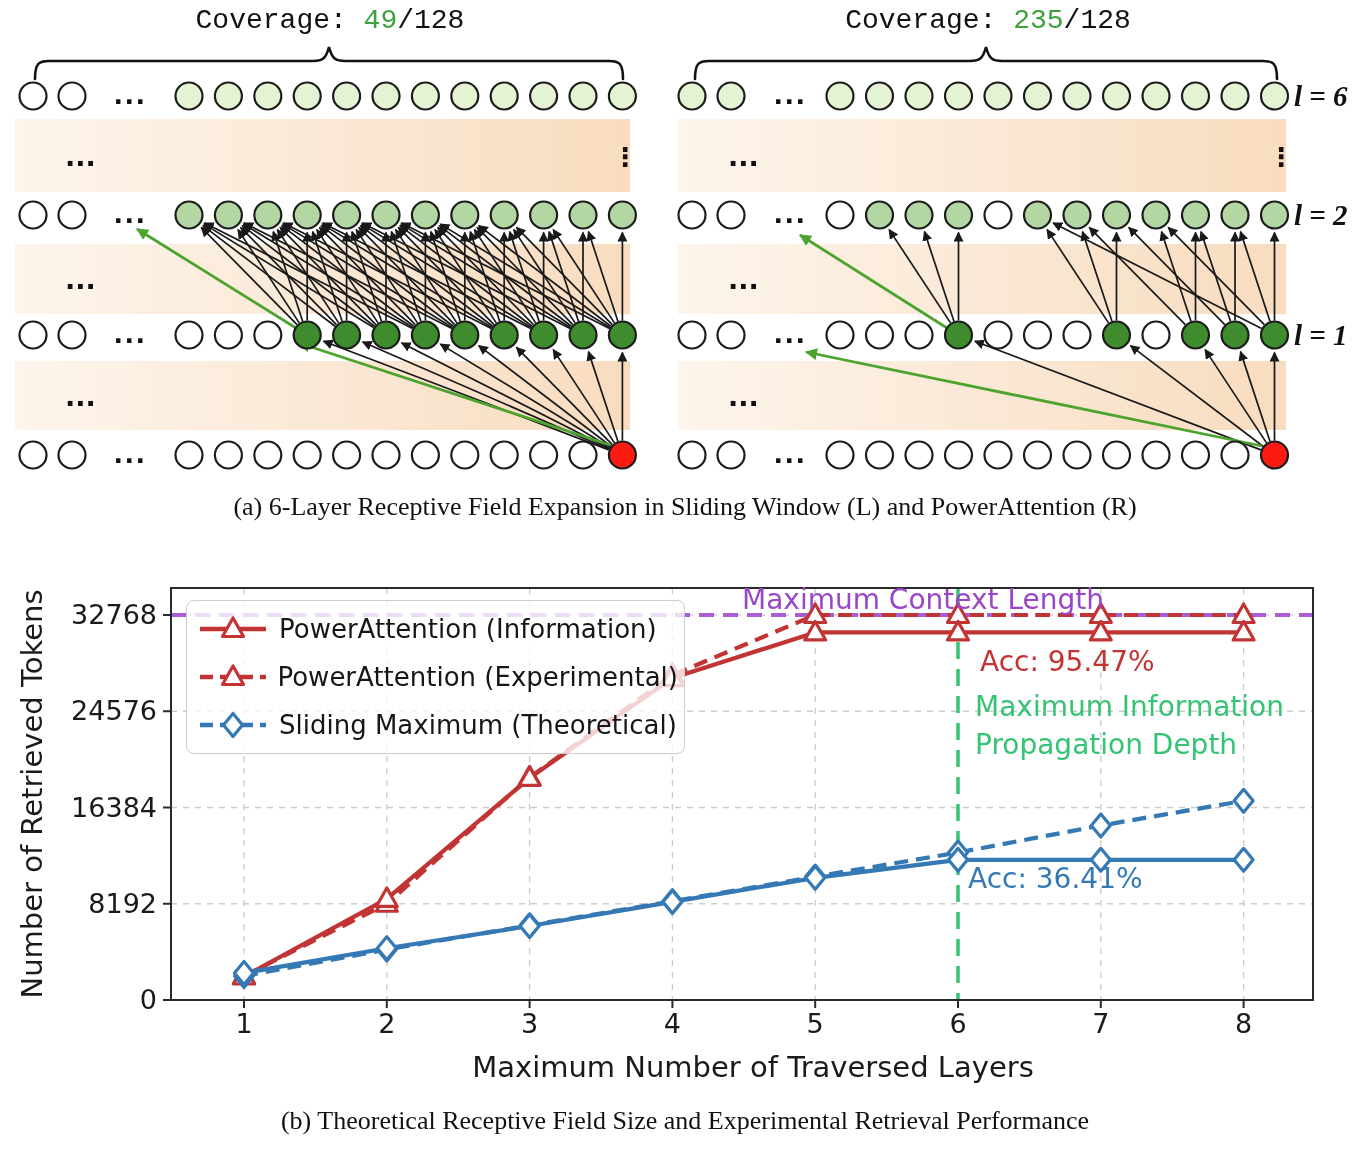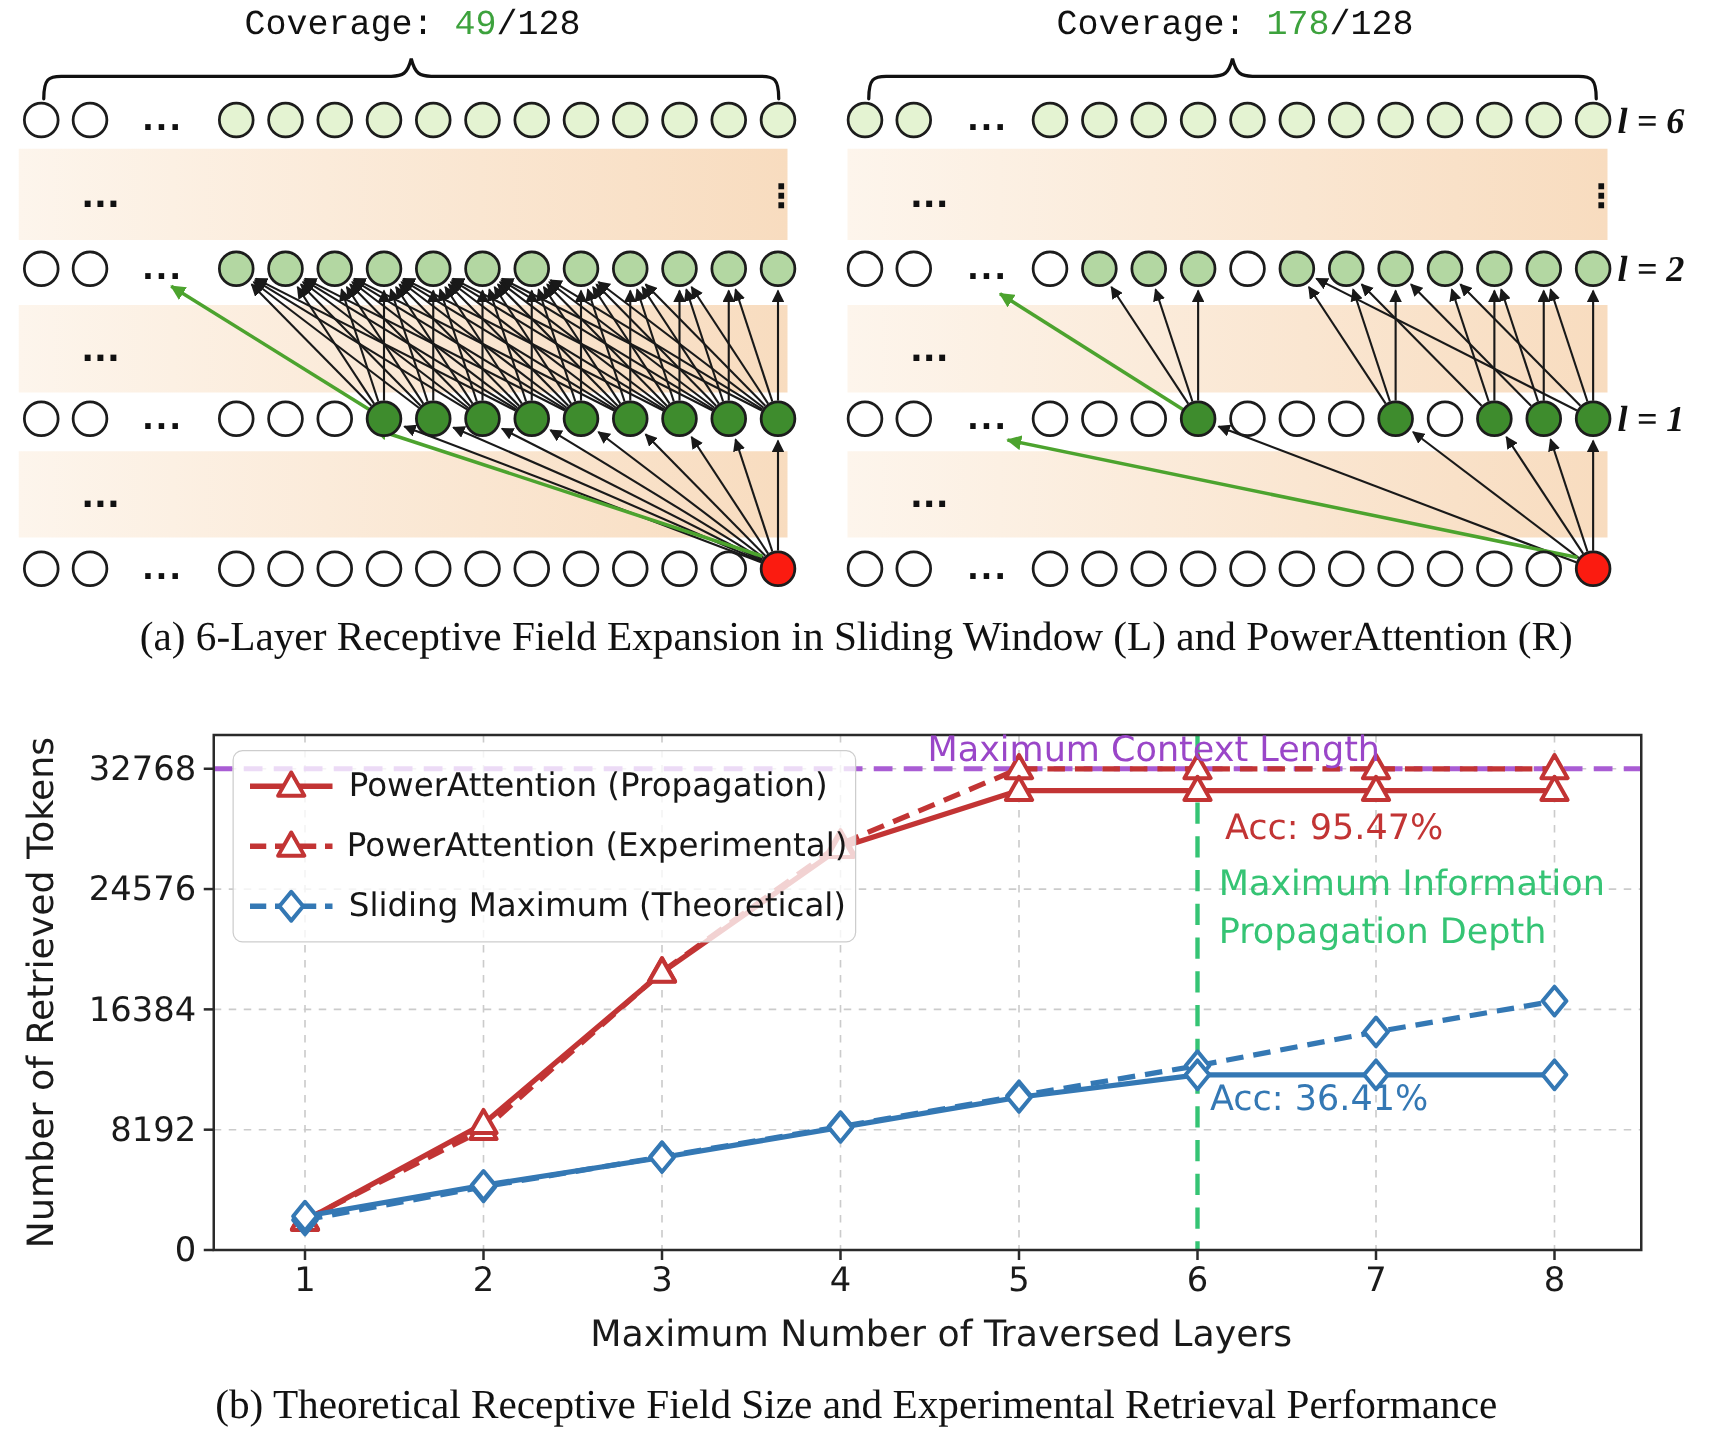--- a/index.html
+++ b/index.html
@@ -2,21 +2,21 @@
 <html><head>
 <meta charset="utf-8">
 <style>
   html,body{margin:0;padding:0;background:#fff;}
   .fig{position:relative;width:1370px;height:1164px;background:#fff;overflow:hidden;
        font-family:"DejaVu Sans",sans-serif;}
   .fig svg.canvas{position:absolute;left:0;top:0;}
   .coverage{position:absolute;top:5px;width:340px;text-align:center;
             font-family:Liberation Mono, monospace;font-size:28px;color:#111;white-space:nowrap;}
   .caption{position:absolute;left:0;width:1370px;text-align:center;
-           font-family:"Liberation Serif",serif;font-size:33px;color:#111;}
+           font-family:"Liberation Serif",serif;font-size:26px;color:#111;}
   .legend{position:absolute;left:186px;top:600px;width:499px;height:154px;
           background:rgba(255,255,255,0.78);border:1.5px solid #cdcdcd;border-radius:8px;
           display:flex;flex-direction:column;justify-content:space-around;
           padding:4px 6px 4px 10px;box-sizing:border-box;z-index:3;}
   .lrow{display:flex;align-items:center;gap:10px;height:34px;}
   .lrow span{font-size:26px;color:#161616;white-space:nowrap;}
   .tick{font-size:27px;fill:#1a1a1a;font-family:"DejaVu Sans",sans-serif;}
   .axlabel{font-size:29px;fill:#1a1a1a;font-family:"DejaVu Sans",sans-serif;}
   .ann{font-size:28px;font-family:"DejaVu Sans",sans-serif;}
   .rowlab{font-family:"Liberation Serif",serif;font-style:italic;font-weight:bold;
@@ -398,32 +398,32 @@
     <text class="ann" x="980" y="671" fill="#c23434">Acc: 95.47%</text>
     <text class="ann" x="975" y="716" fill="#35c474">Maximum Information</text>
     <text class="ann" x="975" y="754" fill="#35c474">Propagation Depth</text>
     <text class="ann" x="968" y="888" fill="#3478b4">Acc: 36.41%</text>
   </svg>
 
   <div class="coverage" style="left:160px;">
     <span>Coverage: </span><span class="cov-val" style="color: rgb(61, 162, 61);">49</span><span>/128</span>
   </div>
   <div class="coverage" style="left:818px;">
-    <span>Coverage: </span><span class="cov-val" style="color: rgb(61, 162, 61);">178</span><span>/128</span>
+    <span>Coverage: </span><span class="cov-val" style="color: rgb(61, 162, 61);">235</span><span>/128</span>
   </div>
 
   <div class="caption" style="top:492px;">(a) 6-Layer Receptive Field Expansion in Sliding Window (L) and PowerAttention (R)</div>
 
   <div class="legend">
     <div class="lrow">
       <svg class="lmark" width="72" height="32">
           <line x1="3" y1="16" x2="69" y2="16" stroke="#c23434" stroke-width="4.5"></line>
           <path d="M36,5 L46.5,23.5 L25.5,23.5 Z" fill="#ffffff" stroke="#c23434" stroke-width="3.2" stroke-linejoin="round"></path>
         </svg>
-      <span>PowerAttention (Propagation)</span>
+      <span>PowerAttention (Information)</span>
     </div>
     <div class="lrow">
       <svg class="lmark" width="72" height="32">
           <line x1="3" y1="16" x2="69" y2="16" stroke="#c23434" stroke-width="4.5" stroke-dasharray="13,7"></line>
           <path d="M36,5 L46.5,23.5 L25.5,23.5 Z" fill="#ffffff" stroke="#c23434" stroke-width="3.2" stroke-linejoin="round"></path>
         </svg>
       <span>PowerAttention (Experimental)</span>
     </div>
     <div class="lrow">
       <svg class="lmark" width="72" height="32">

